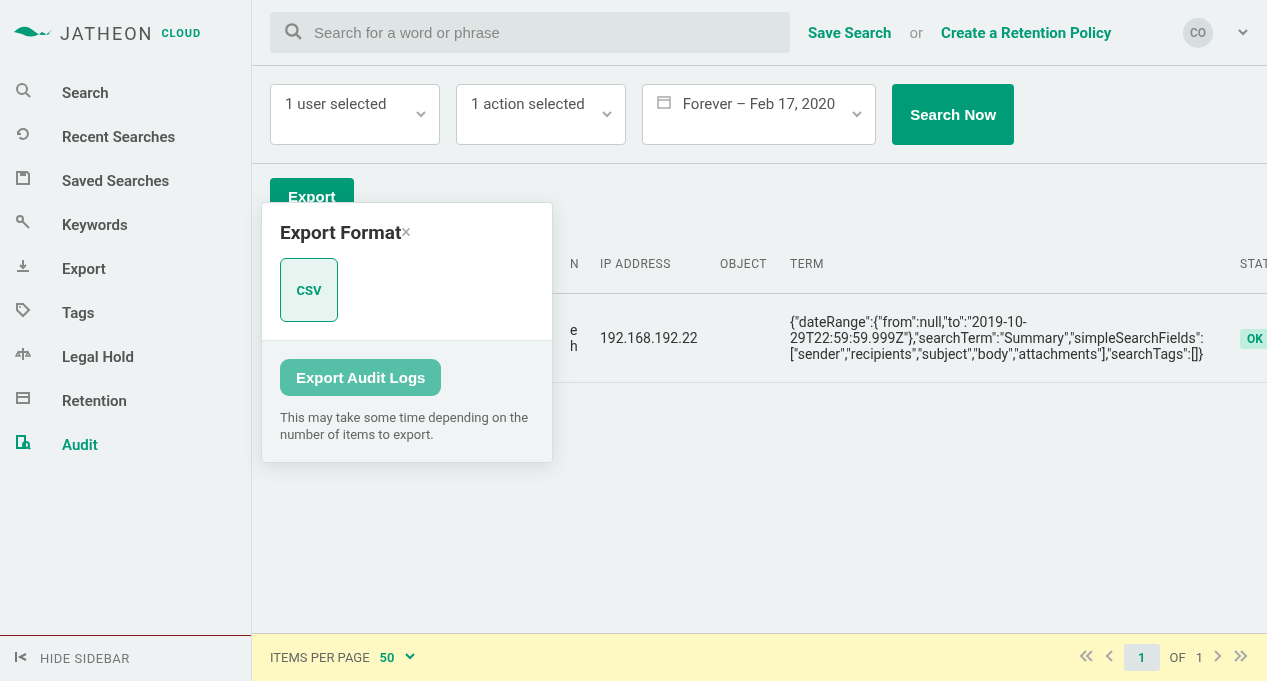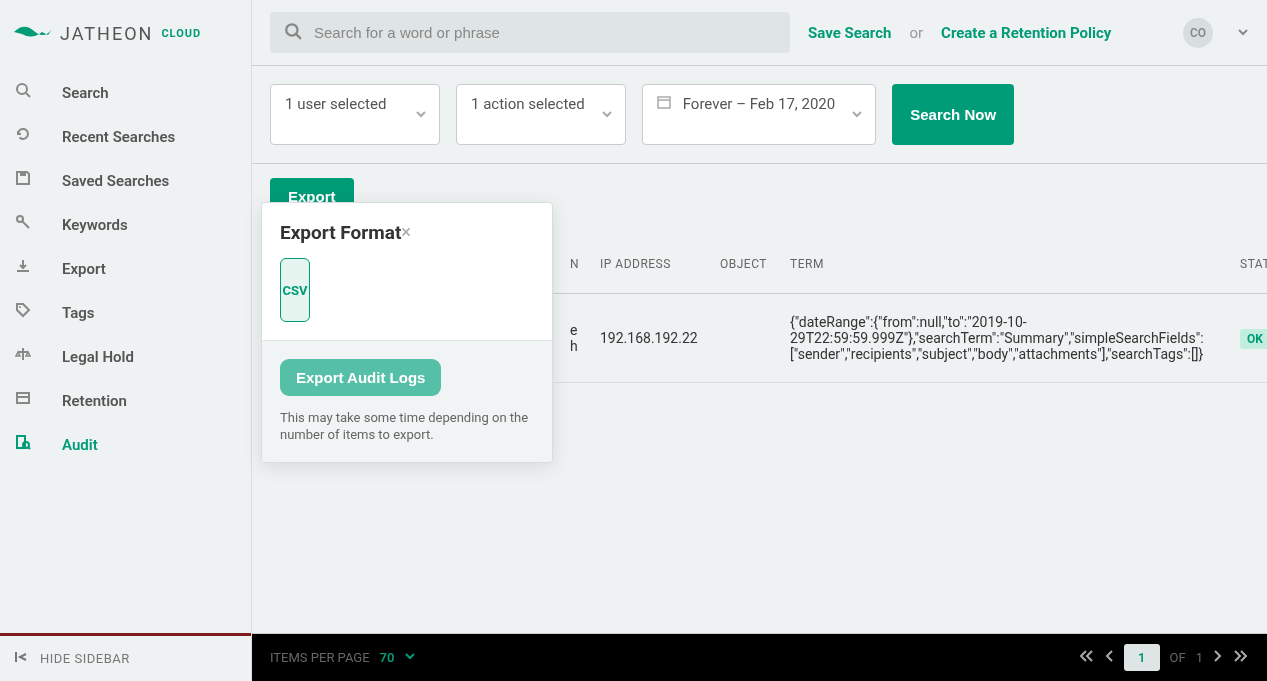--- a/index.html
+++ b/index.html
@@ -41,21 +41,21 @@
   color: #555;
   font-size: 15px;
   font-weight: 600;
   cursor: pointer;
 }
 .nav-item .icon { width: 18px; text-align: center; color: #888; }
 .nav-item.active { color: #009b77; }
 .nav-item.active .icon { color: #009b77; }
 
 .sidebar-footer {
-  border-top: 3px solid #7f1d1d;
+  border-top: 1px solid #7f1d1d;
   padding: 14px;
   display: flex;
   align-items: center;
   gap: 12px;
   color: #777;
   font-size: 13px;
   letter-spacing: 0.5px;
   cursor: pointer;
 }
 
@@ -184,39 +184,39 @@
   border-radius: 4px;
   box-shadow: 0 4px 20px rgba(0,0,0,0.1);
   z-index: 50;
 }
 .modal-head { padding: 18px 18px 14px 18px; display: flex; align-items: flex-start; justify-content: flex-start; }
 .modal-head h3 { font-size: 19px; font-weight: 700; color: #333; }
 .modal-close { cursor: pointer; color: #aaa; font-size: 18px; }
 .modal-body { padding: 0 18px 18px 18px; }
 .csvchip {
   display: inline-flex; align-items: center; justify-content: center;
-  width: 30px; height: 64px;
+  width: 58px; height: 64px;
   border: 1px solid #009b77; border-radius: 6px;
   background: #e6f5f0;
   color: #009b77; font-weight: 700; font-size: 13px;
 }
 .modal-foot { background: #f1f4f4; padding: 18px; border-top: 1px solid #e2e7e7; border-radius: 0 0 4px 4px;}
 .btn-export {
   background: #56bfa8; color: #fff; border: none; border-radius: 9px;
   padding: 10px 16px; font-size: 15px; font-weight: 600; cursor: pointer; text-align: center;
 }
 .modal-foot p { margin-top: 14px; font-size: 13px; color: #666; line-height: 1.3; }
 
 
 .footer {
   position: absolute; bottom: 0; left: 0; right: 0;
   display: flex; align-items: center;
   padding: 10px 18px;
   border-top: 1px solid #ccc;
-  background: #000000;
+  background: #fef9c3;
   font-size: 13px; color: #666;
 }
 .footer-left { display: flex; align-items: center; gap: 10px; }
 .pagecount { color: #009b77; font-weight: 600; }
 .footer-right { margin-left: auto; display: flex; align-items: center; gap: 10px; color: #aaa;}
 .pager-cur { background: #dfe4e4; color: #009b77; padding: 6px 14px; border-radius: 3px; font-weight: 600;}
 .pager-nav { cursor: pointer; }
 </style>
 </head>
 <body>
@@ -373,21 +373,21 @@
           <div class="cellwrap"></div>
           <div class="cellwrap">{"dateRange":{"from":null,"to":"2019-10-29T22:59:59.999Z"},"searchTerm":"Summary","simpleSearchFields":["sender","recipients","subject","body","attachments"],"searchTags":[]}</div>
           <div class="cellwrap"><span class="statusbadge">OK</span></div>
         </div>
       </div>
     </div>
 
     <div class="footer">
       <div class="footer-left">
         <span>ITEMS PER PAGE</span>
-        <span class="pagecount">70</span>
+        <span class="pagecount">50</span>
         <span style="color:#009b77"><svg width="12" height="12" viewBox="0 0 12 12">
               <polyline points="2,4 6,8 10,4" fill="none" stroke="currentColor" stroke-width="2"></polyline>
             </svg></span>
       </div>
       <div class="footer-right">
         <span class="pager-nav"><svg width="16" height="14" viewBox="0 0 16 14">
               <polyline points="8,2 3,7 8,12" fill="none" stroke="currentColor" stroke-width="2"></polyline>
               <polyline points="14,2 9,7 14,12" fill="none" stroke="currentColor" stroke-width="2"></polyline>
             </svg></span>
         <span class="pager-nav"><svg width="10" height="14" viewBox="0 0 10 14">

